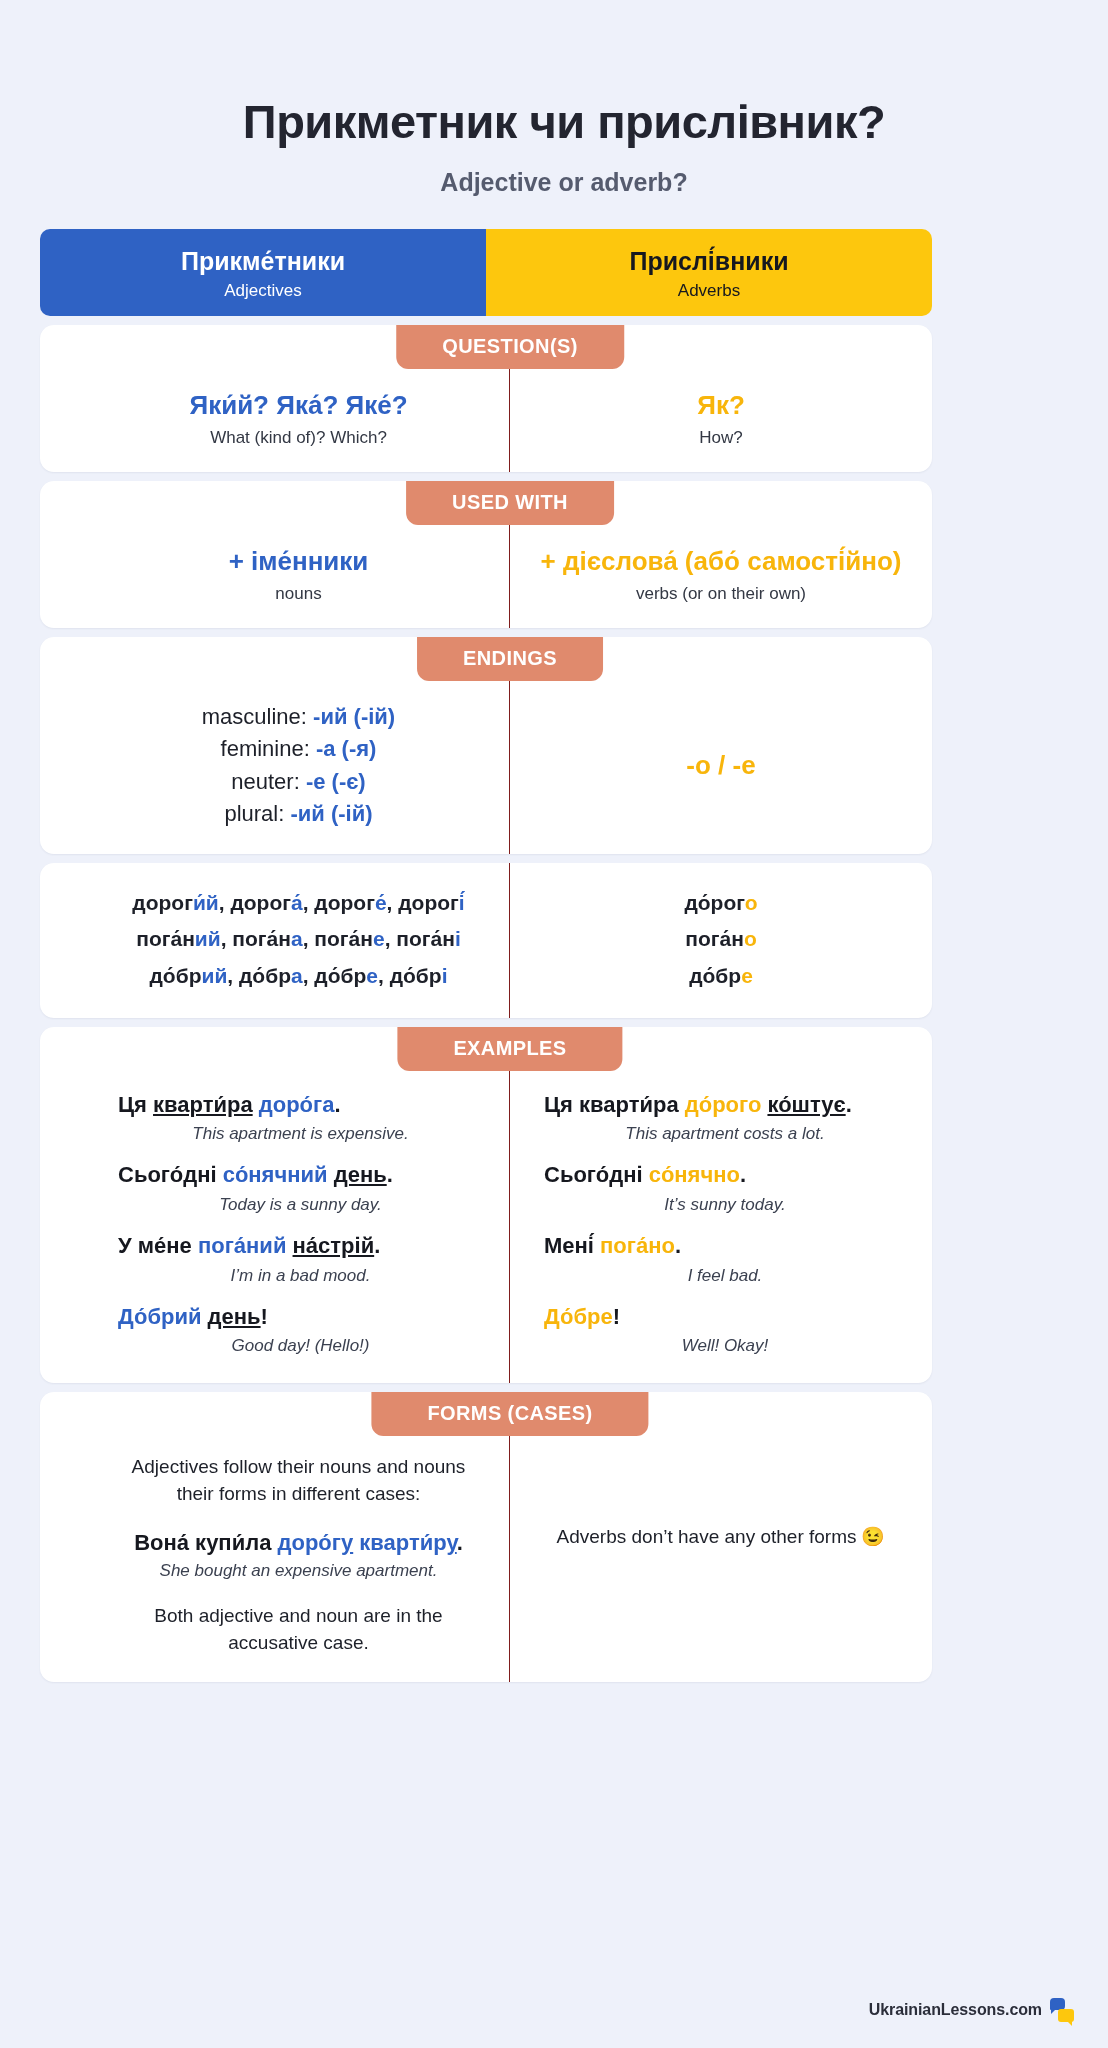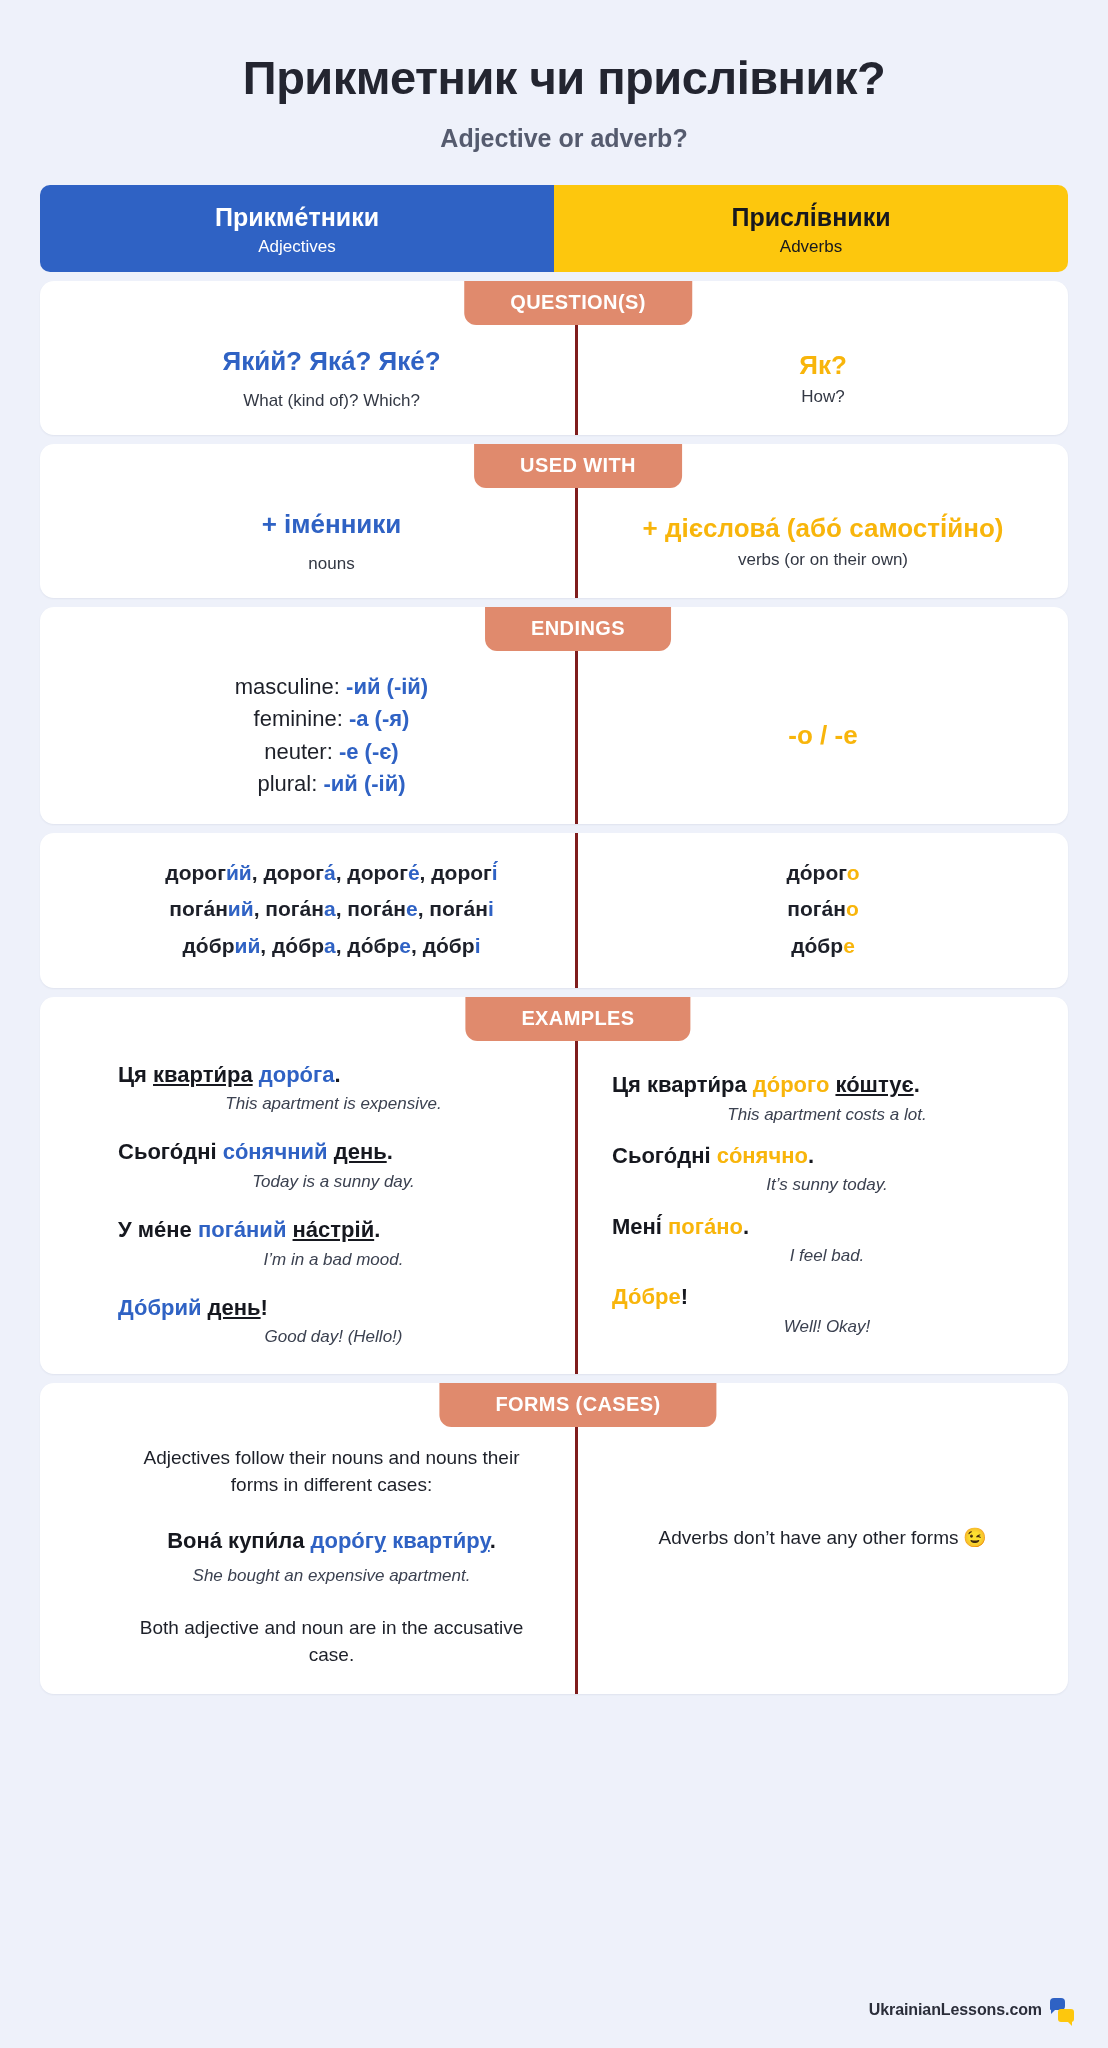--- a/index.html
+++ b/index.html
@@ -14,40 +14,41 @@
     width: 1108px;
     min-height: 2048px;
     padding: 0;
     position: relative;
   }
 
   
   .title-block {
     text-align: center;
     padding: 52px 40px 0 60px;
+    margin-top: 44px;
   }
   .main-title {
     font-size: 47px;
     font-weight: bold;
     color: #232530;
     letter-spacing: -0.5px;
     line-height: 1.1;
   }
   .sub-title {
     font-size: 25px;
     color: #555b6e;
     margin-top: 21px;
     line-height: 1.1;
     font-weight: bold;
   }
 
   
   .table-wrap {
     margin: 33px 56px 0 40px;
-    width: 1028px;
+    width: 892px;
   }
 
   
   .col-headers {
     display: flex;
     width: 100%;
     border-radius: 10px;
     overflow: hidden;
   }
   .col-header {
@@ -108,21 +109,21 @@
   }
   .cell {
     flex: 1 1 50%;
     width: 50%;
     padding: 22px 26px 24px 26px;
     text-align: center;
     display: flex;
     flex-direction: column;
     justify-content: center;
   }
-  .cell.left  { border-right: 3px solid #7f1d1d; gap: 7px; }
+  .cell.left  { border-right: 1px solid #7f1d1d; }
   .cell.top-pad-chip { padding-top: 64px; }
 
   
   .ua-big {
     font-size: 26px;
     font-weight: bold;
     line-height: 1.25;
   }
   .ua-big.blue   { color: #2f62c4; }
   .ua-big.yellow { color: #f8b50b; }

